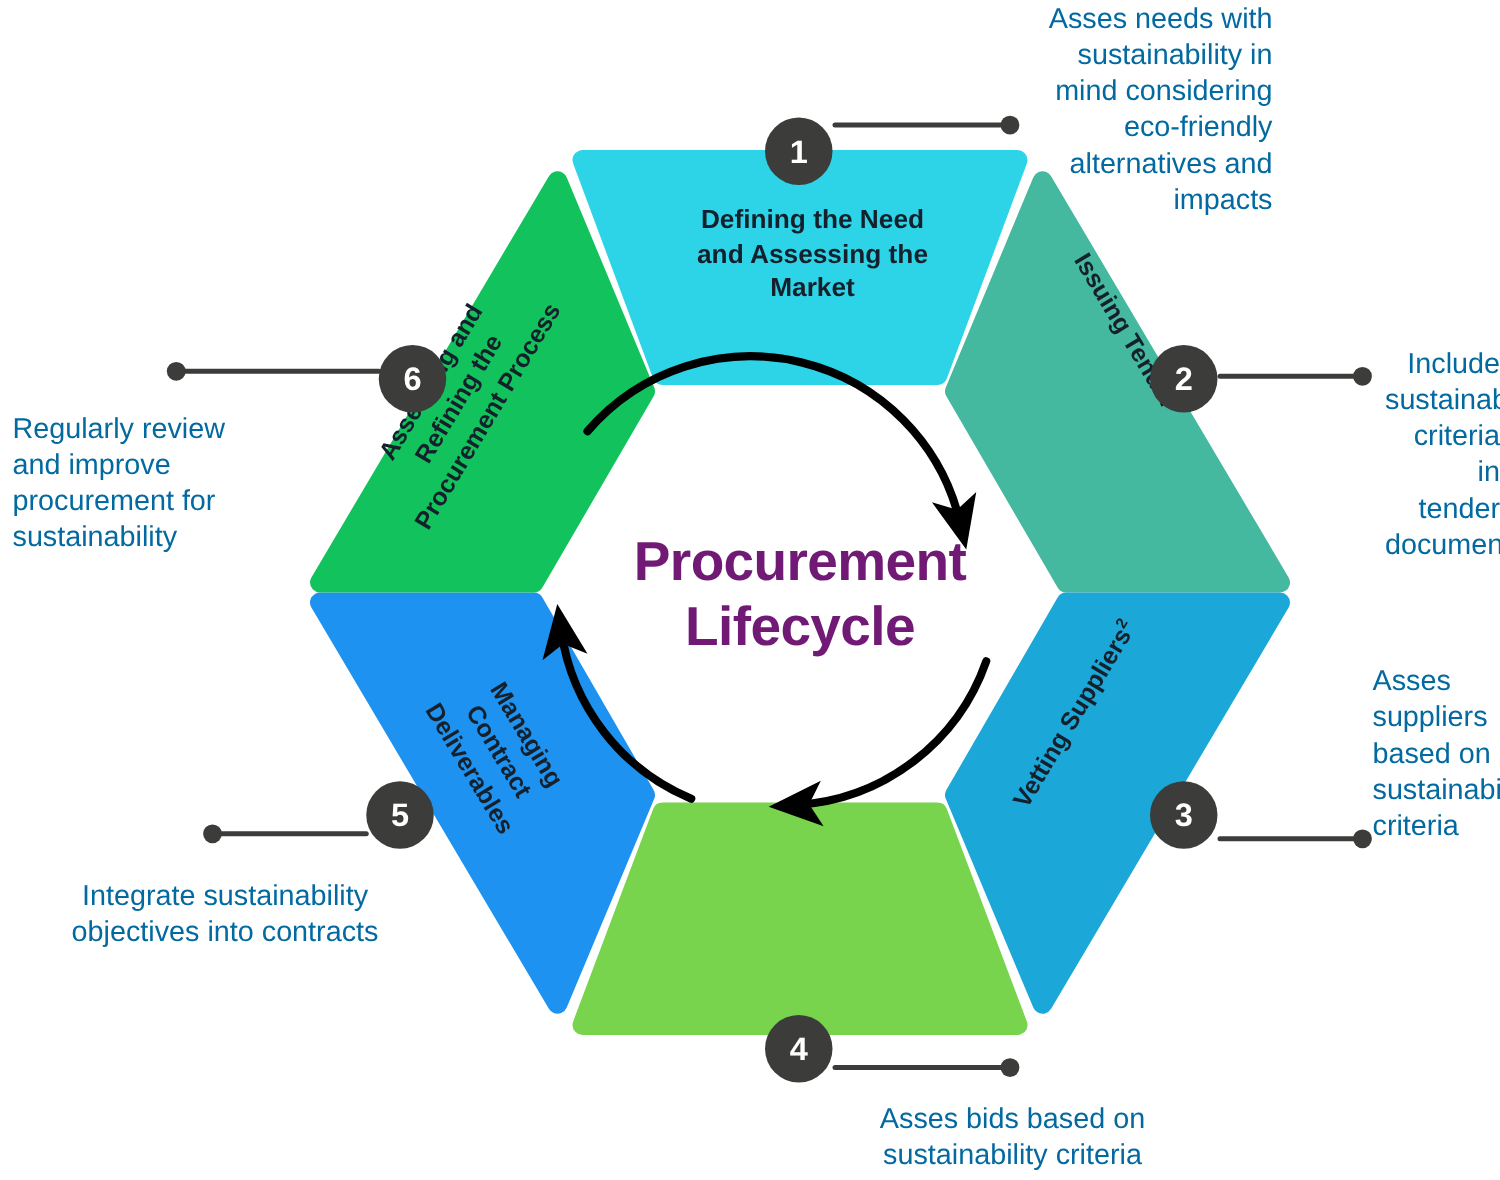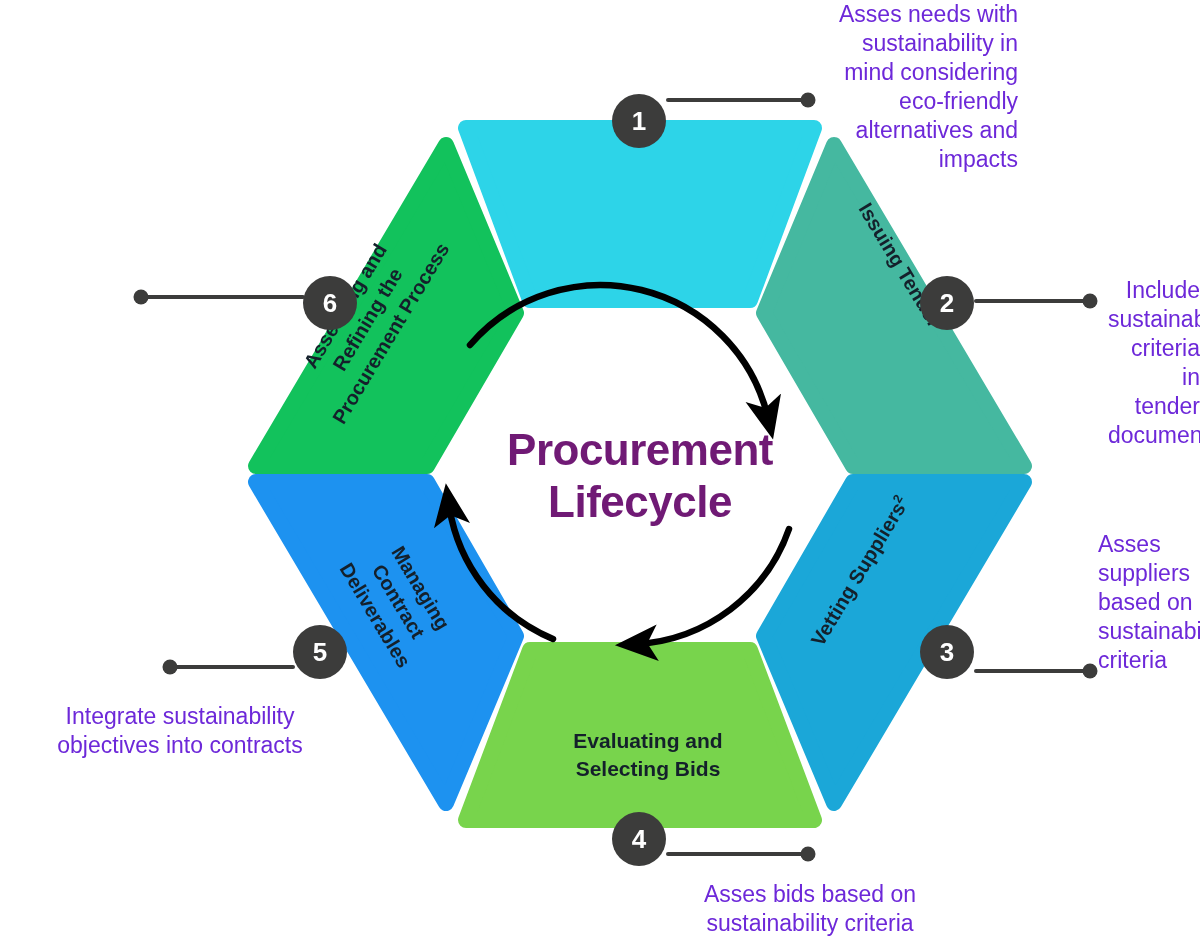--- a/index.html
+++ b/index.html
@@ -102,21 +102,21 @@
   #badge-3 { left: 920px; top: 625px; }
   #badge-4 { left: 612px; top: 812px; }
   #badge-5 { left: 293px; top: 625px; }
   #badge-6 { left: 303px; top: 276px; }
 
   
   .callout {
     position: absolute;
     font-size: 23px;
     line-height: 1.26;
-    color: #6d28d9;
+    color: #0369a1;
     white-space: pre-line;
   }
   #callout-1 { left: 800px; top: 0px;   width: 218px; text-align: right; }
   #callout-2 { left: 1108px; top: 276px; width: 92px;  text-align: right; }
   #callout-3 { left: 1098px; top: 530px; width: 102px; }
   #callout-4 { left: 630px; top: 880px;  width: 360px; text-align: center; }
   #callout-5 { left: 20px;  top: 702px;  width: 320px; text-align: center; }
   #callout-6 { left: 10px;  top: 328px;  width: 250px; text-align: left; }
 </style>
 </head>
@@ -166,27 +166,28 @@
       <circle cx="1090" cy="671" r="7.5"></circle>
       <circle cx="808" cy="854" r="7.5"></circle>
       <circle cx="170" cy="667" r="7.5"></circle>
       <circle cx="141" cy="297" r="7.5"></circle>
     </g>
   </svg>
 
   <div class="center-title">Procurement
 Lifecycle</div>
 
+  <div class="seg-label horizontal" id="label-1">Defining the Need
+and Assessing the
+Market</div>
 
   <div class="seg-label rotated" id="label-2">Issuing Tender</div>
 
   <div class="seg-label rotated" id="label-3"><span>Vetting Suppliers</span><span class="sup">2</span></div>
 
-  <div class="seg-label horizontal" id="label-4">Evaluating and
-Selecting Bids</div>
 
   <div class="seg-label rotated" id="label-5">Managing
 Contract
 Deliverables</div>
 
   <div class="seg-label rotated" id="label-6">Assessing and
 Refining the
 Procurement Process</div>
 
   <div class="badge" id="badge-1">1</div>
@@ -209,14 +210,18 @@
 documents</div>
   <div class="callout" id="callout-3">Asses
 suppliers
 based on
 sustainability
 criteria</div>
   <div class="callout" id="callout-5">Integrate sustainability
 objectives into contracts</div>
   <div class="callout" id="callout-4">Asses bids based on
 sustainability criteria</div>
+  <div class="callout" id="callout-6">Regularly review
+and improve
+procurement for
+sustainability</div>
 
 </div>
 
 </body></html>

